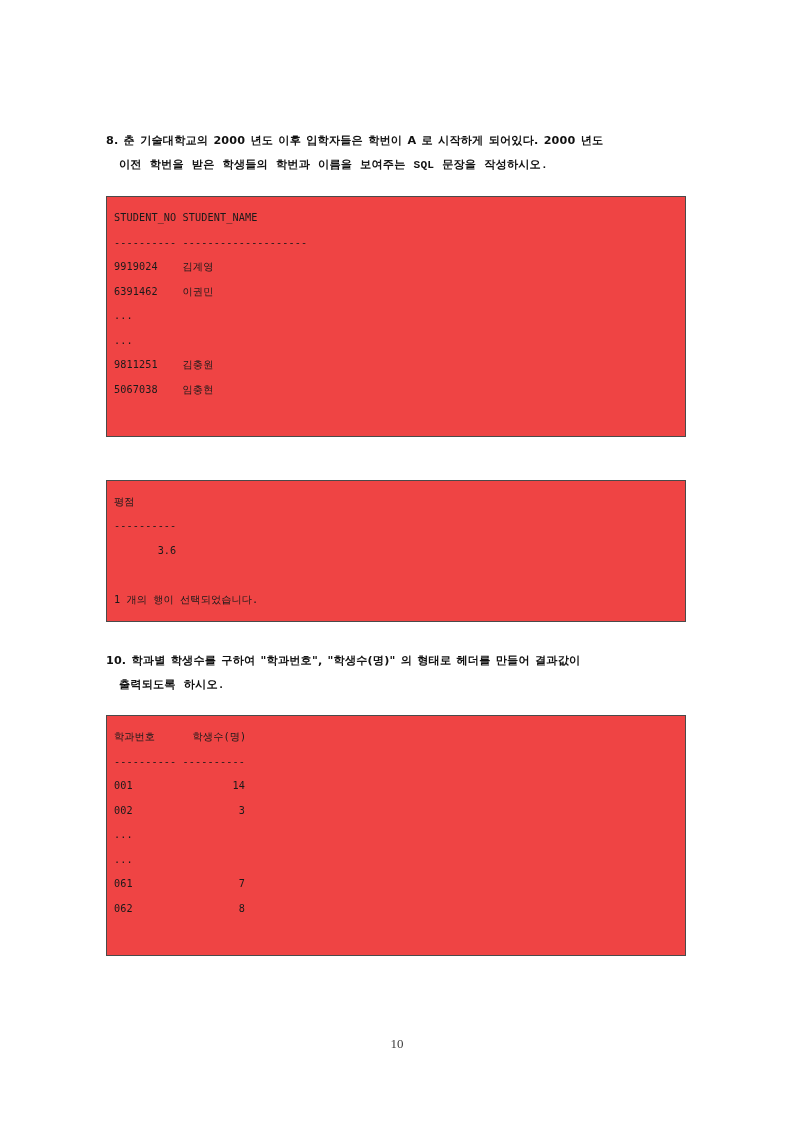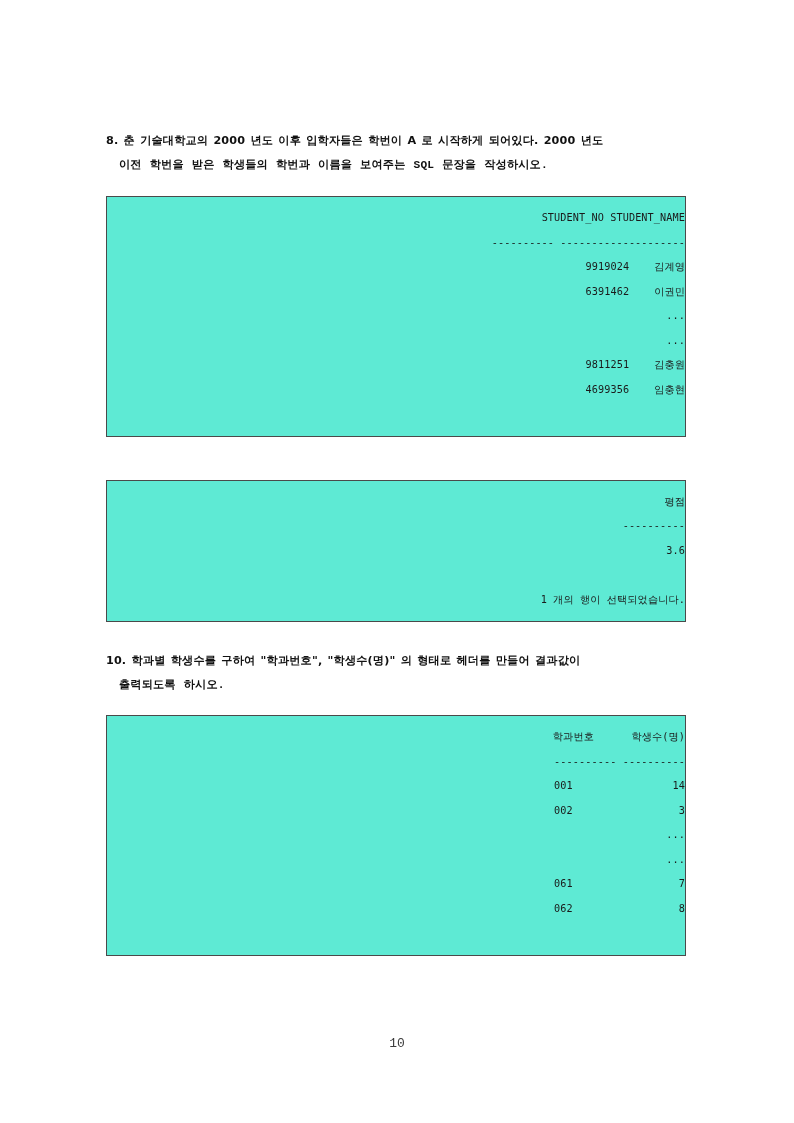--- a/index.html
+++ b/index.html
@@ -50,24 +50,23 @@
     white-space: nowrap;
   }
   .question .qline.indent {
     padding-left: 13px;
     font-family: Liberation Mono, monospace;
   }
 
   
   .outbox {
     border: 1px solid #4a4a4a;
-    background: #5eead4;
+    background: #ef4444;
     box-sizing: border-box;
     padding: 9px 0 9px 7px;
-    text-align: right;
   }
   .outbox .line {
     font-family: "DejaVu Sans Mono", "Liberation Mono", monospace;
     font-size: 10.2px;
     line-height: 24.5px;
     color: #1a1a1a;
     white-space: pre;
     letter-spacing: 0.1px;
     height: 24.5px;
   }
@@ -82,21 +81,21 @@
   .gap-box-q10 { height: 26px; }
   .gap-q10-box { height: 17px; }
 
   
   .page-number {
     position: absolute;
     left: 0;
     top: 1036px;
     width: 794px;
     text-align: center;
-    font-family: Liberation Mono, monospace;
+    font-family: Liberation Serif, serif;
     font-size: 13px;
     color: #3d3d3d;
   }
 </style>
 </head>
 <body>
 
 <div class="page">
 
   <div class="content">
@@ -109,21 +108,21 @@
     <div class="gap-q8-box"></div>
 
     <div class="outbox">
       <div class="line">STUDENT_NO STUDENT_NAME</div>
       <div class="line">---------- --------------------</div>
       <div class="line">9919024    김계영</div>
       <div class="line">6391462    이권민</div>
       <div class="line">...</div>
       <div class="line">...</div>
       <div class="line">9811251    김충원</div>
-      <div class="line">4699356    임충현</div>
+      <div class="line">5067038    임충현</div>
       <div class="line blank"></div>
     </div>
 
     <div class="gap-box-q9"></div>
 
 
     <div class="gap-q9-box"></div>
 
     <div class="outbox">
       <div class="line">평점</div>

